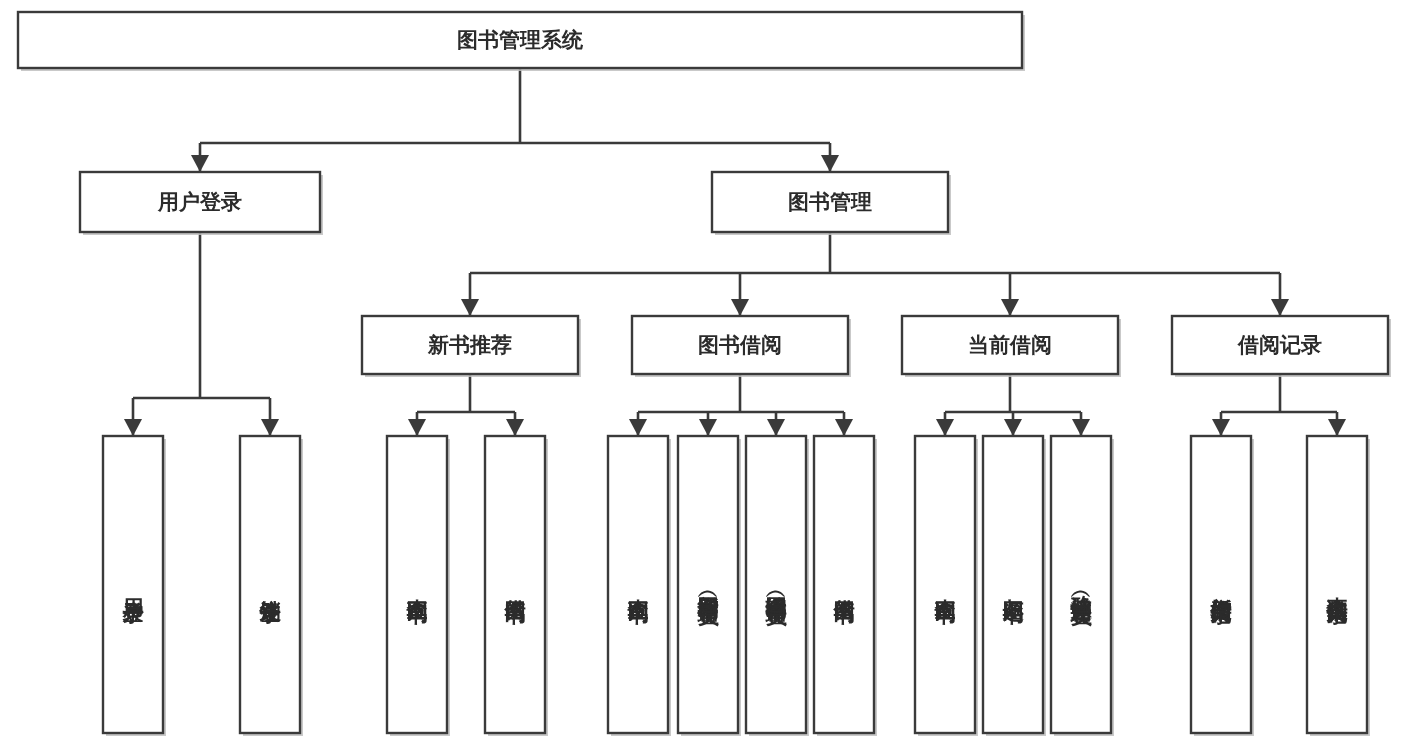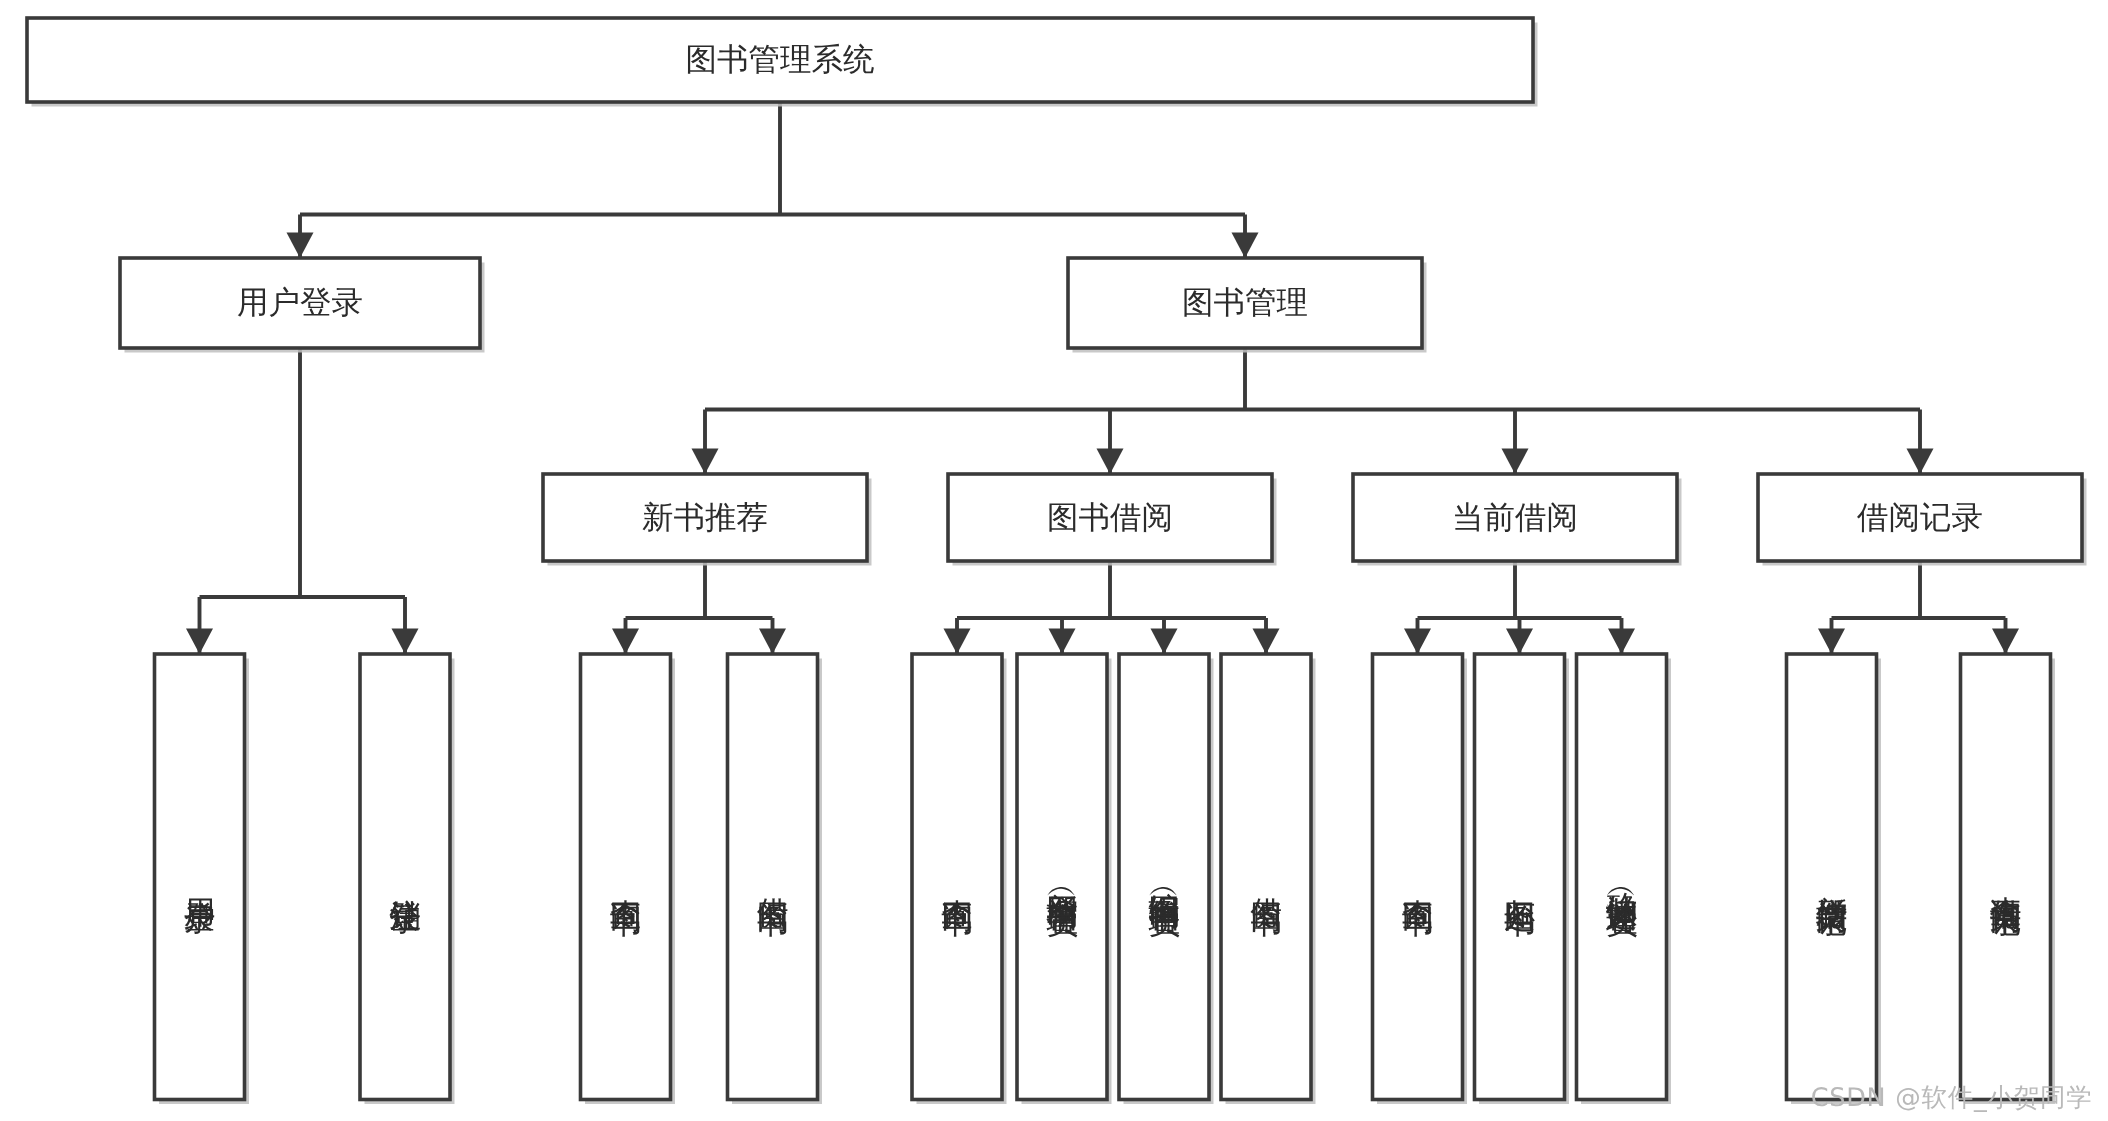--- a/index.html
+++ b/index.html
@@ -10,20 +10,21 @@
   }
   body {
     font-family: "DejaVu Sans", "Liberation Sans", sans-serif;
   }
   #diagram-root {
     position: relative;
     width: 1405px;
     height: 747px;
     background: #ffffff;
     overflow: hidden;
+    font-weight: bold;
   }
   svg.diagram-canvas {
     position: absolute;
     left: 0;
     top: 0;
     width: 1405px;
     height: 747px;
     display: block;
   }
   .node-box {
@@ -241,14 +242,13 @@
       <div class="node-label-v" style="left: 678px; top: 436px; width: 60px; height: 297px;">新增图书（管理员）</div>
       <div class="node-label-v" style="left: 746px; top: 436px; width: 60px; height: 297px;">编辑图书（管理员）</div>
       <div class="node-label-v" style="left: 814px; top: 436px; width: 60px; height: 297px;">借阅图书</div>
       <div class="node-label-v" style="left: 915px; top: 436px; width: 60px; height: 297px;">查询图书</div>
       <div class="node-label-v" style="left: 983px; top: 436px; width: 60px; height: 297px;">归还图书</div>
       <div class="node-label-v" style="left: 1051px; top: 436px; width: 60px; height: 297px;">确认归还（管理员）</div>
       <div class="node-label-v" style="left: 1191px; top: 436px; width: 60px; height: 297px;">新增借阅记录</div>
       <div class="node-label-v" style="left: 1307px; top: 436px; width: 60px; height: 297px;">查询借阅记录</div>
     </div>
 
-  <div class="watermark">CSDN @软件_小贺同学</div>
 </div>
 
 </body></html>

